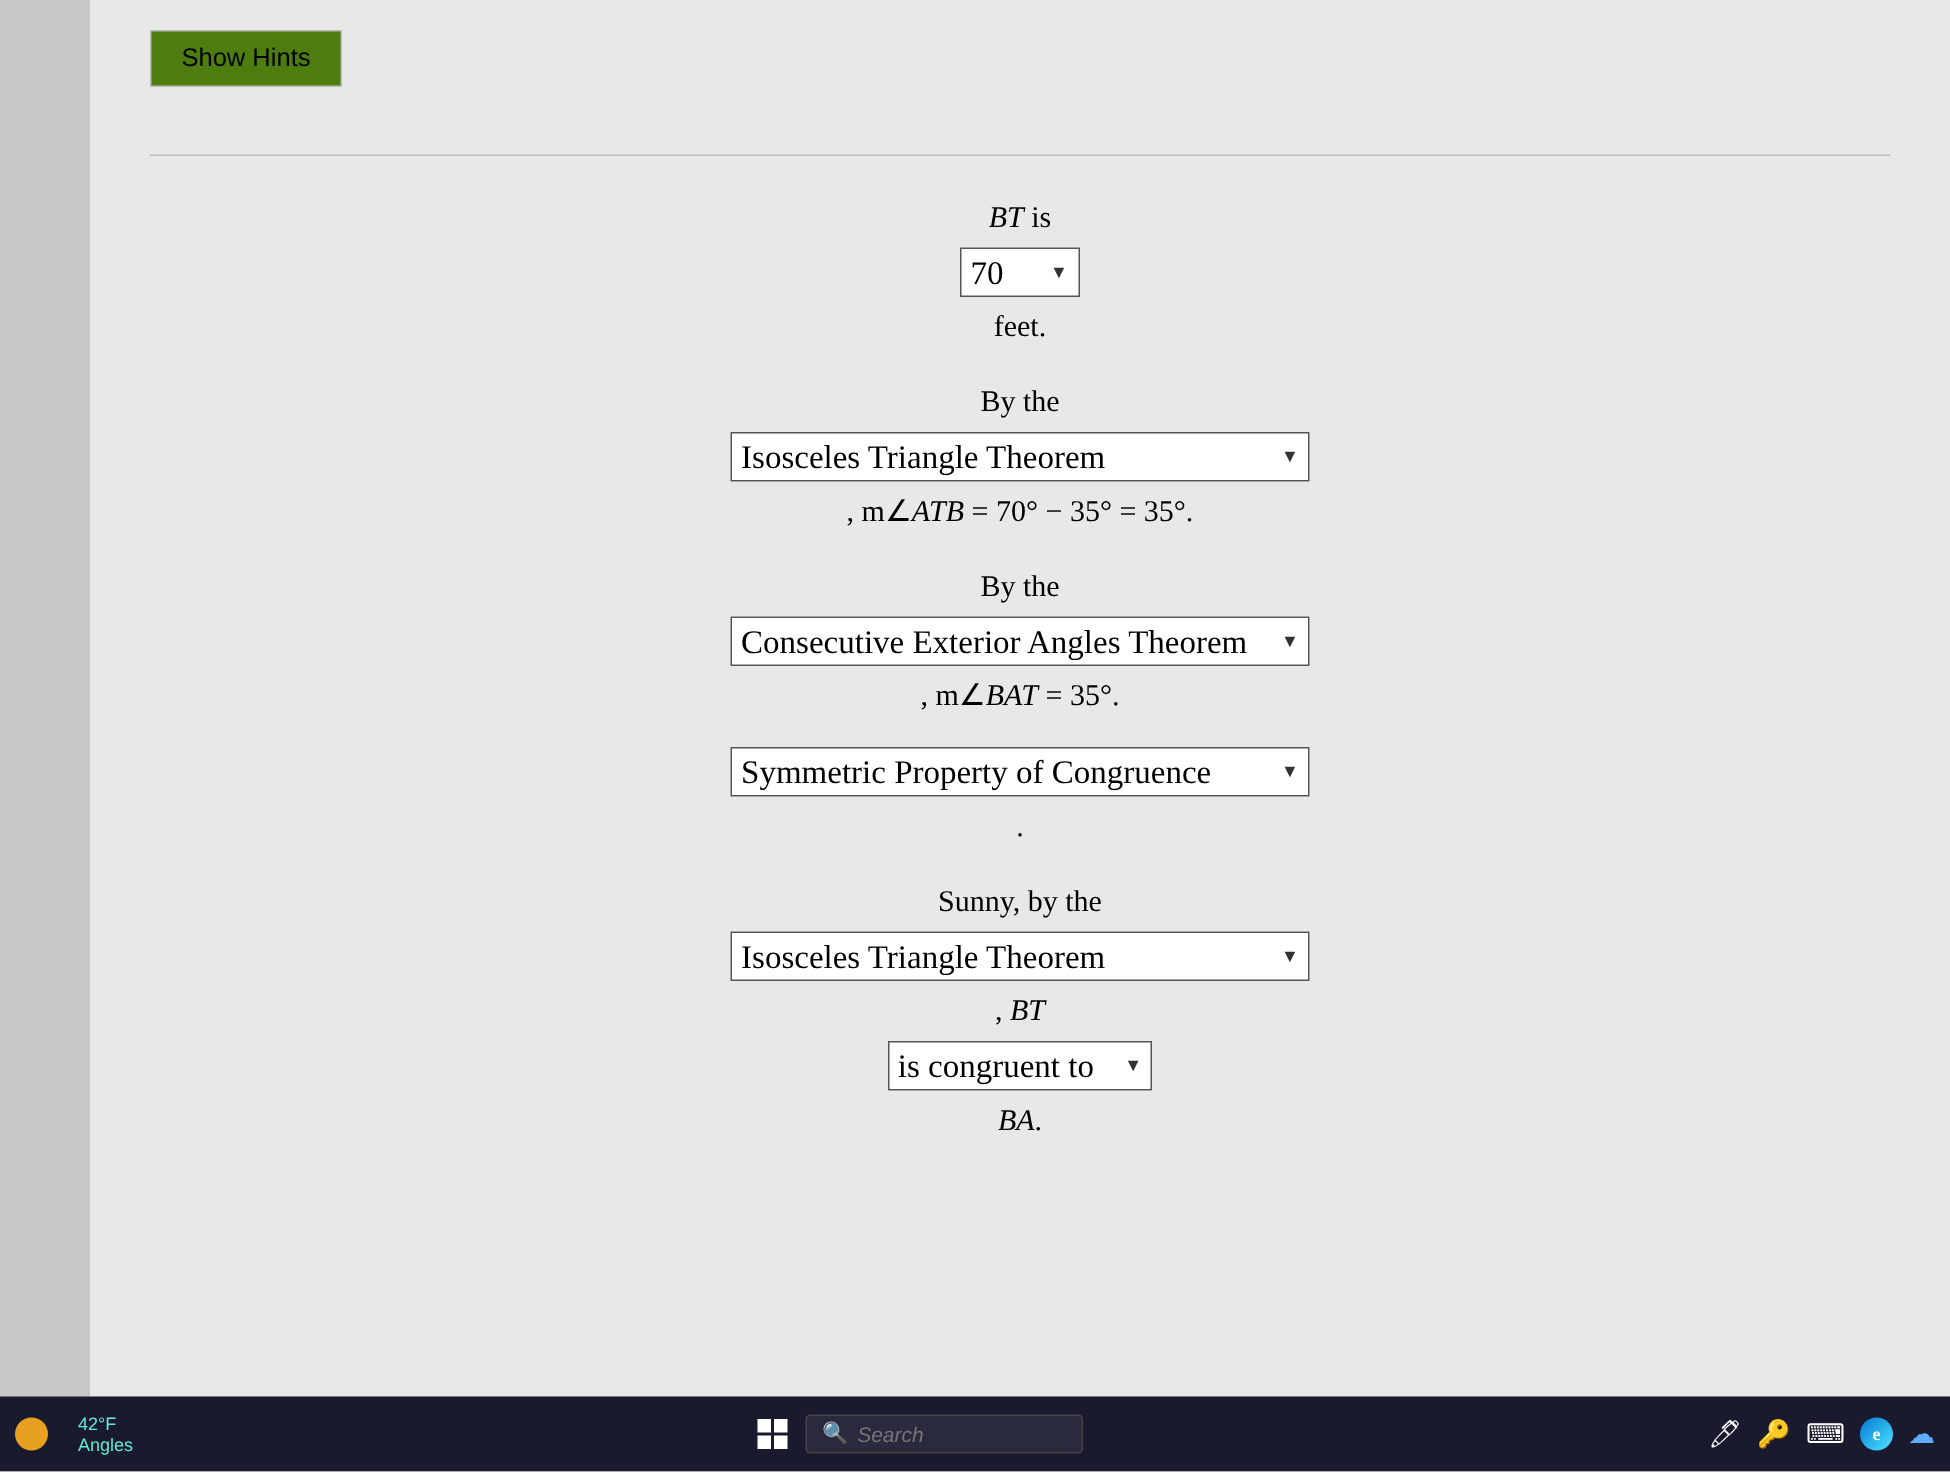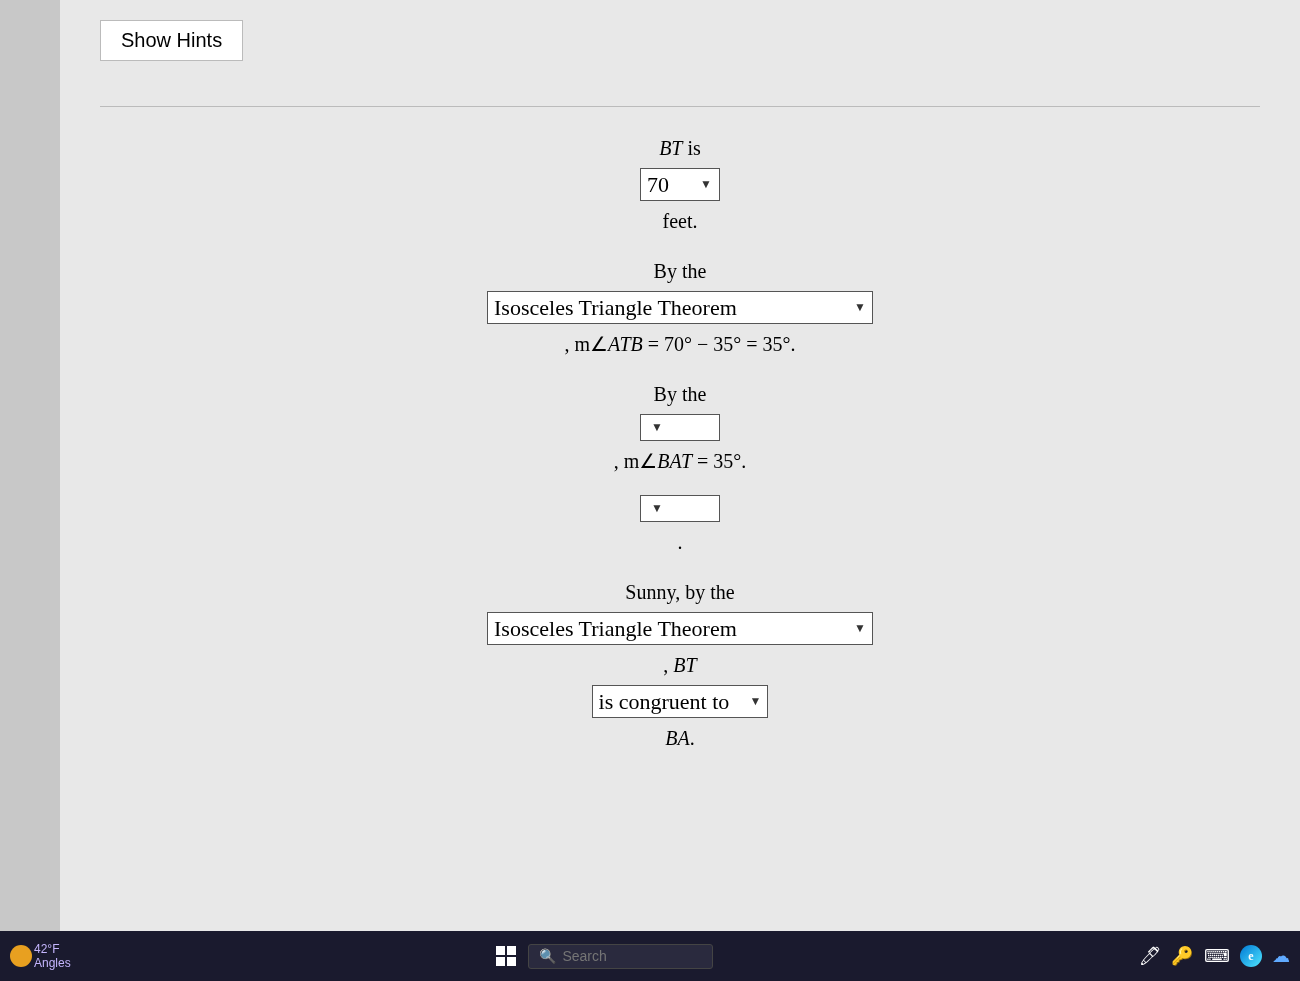--- a/index.html
+++ b/index.html
@@ -18,24 +18,24 @@
       top: 0;
       left: 60px;
       right: 0;
       bottom: 50px;
       background: #e8e8e8;
       padding: 20px 40px;
     }
 
     .show-hints-btn {
       display: inline-block;
-      background: #ffffff;
+      background: #4d7c0f;
       border: 1px solid #bbb;
       padding: 8px 20px;
-      font-size: 20px;
+      font-size: 17px;
       font-family: Arial, sans-serif;
       cursor: pointer;
       margin-bottom: 30px;
     }
 
     .divider {
       border: none;
       border-top: 1px solid #bbb;
       margin: 15px 0 25px 0;
     }
@@ -92,22 +92,22 @@
       background: #1a1a2e;
       display: flex;
       align-items: center;
       padding: 0 10px;
       gap: 10px;
     }
 
     .weather-widget {
       display: flex;
       align-items: center;
-      gap: 2px;
-      color: #c4b5fd;
+      gap: 20px;
+      color: #5eead4;
       font-family: Arial, sans-serif;
       font-size: 12px;
     }
 
     .weather-circle {
       width: 22px;
       height: 22px;
       border-radius: 50%;
       background: #e8a020;
     }
@@ -153,20 +153,21 @@
       gap: 6px;
     }
 
     .search-bar input {
       background: transparent;
       border: none;
       color: #f97316;
       font-size: 14px;
       outline: none;
       width: 140px;
+      font-style: italic;
     }
 
     .search-icon {
       color: white;
       font-size: 14px;
     }
 
     .taskbar-right {
       display: flex;
       align-items: center;
@@ -243,28 +244,38 @@
       </select>
       <span class="dropdown-chevron">▼</span>
     </div>
     <span>, m∠<em>ATB</em> = 70° − 35° = 35°.</span>
   </div>
 
   
   <div class="line">
     <span>By the</span>
     <div class="dropdown-box">
+      <select>
+        <option>Consecutive Exterior Angles Theorem</option>
+        <option>Isosceles Triangle Theorem</option>
+        <option>Symmetric Property of Congruence</option>
+      </select>
       <span class="dropdown-chevron">▼</span>
     </div>
     <span>, m∠<em>BAT</em> = 35°.</span>
   </div>
 
   
   <div class="line">
     <div class="dropdown-box">
+      <select>
+        <option>Symmetric Property of Congruence</option>
+        <option>Isosceles Triangle Theorem</option>
+        <option>Consecutive Exterior Angles Theorem</option>
+      </select>
       <span class="dropdown-chevron">▼</span>
     </div>
     <span>.</span>
   </div>
 
   
   <div class="line">
     <span>Sunny, by the</span>
     <div class="dropdown-box">
       <select>

